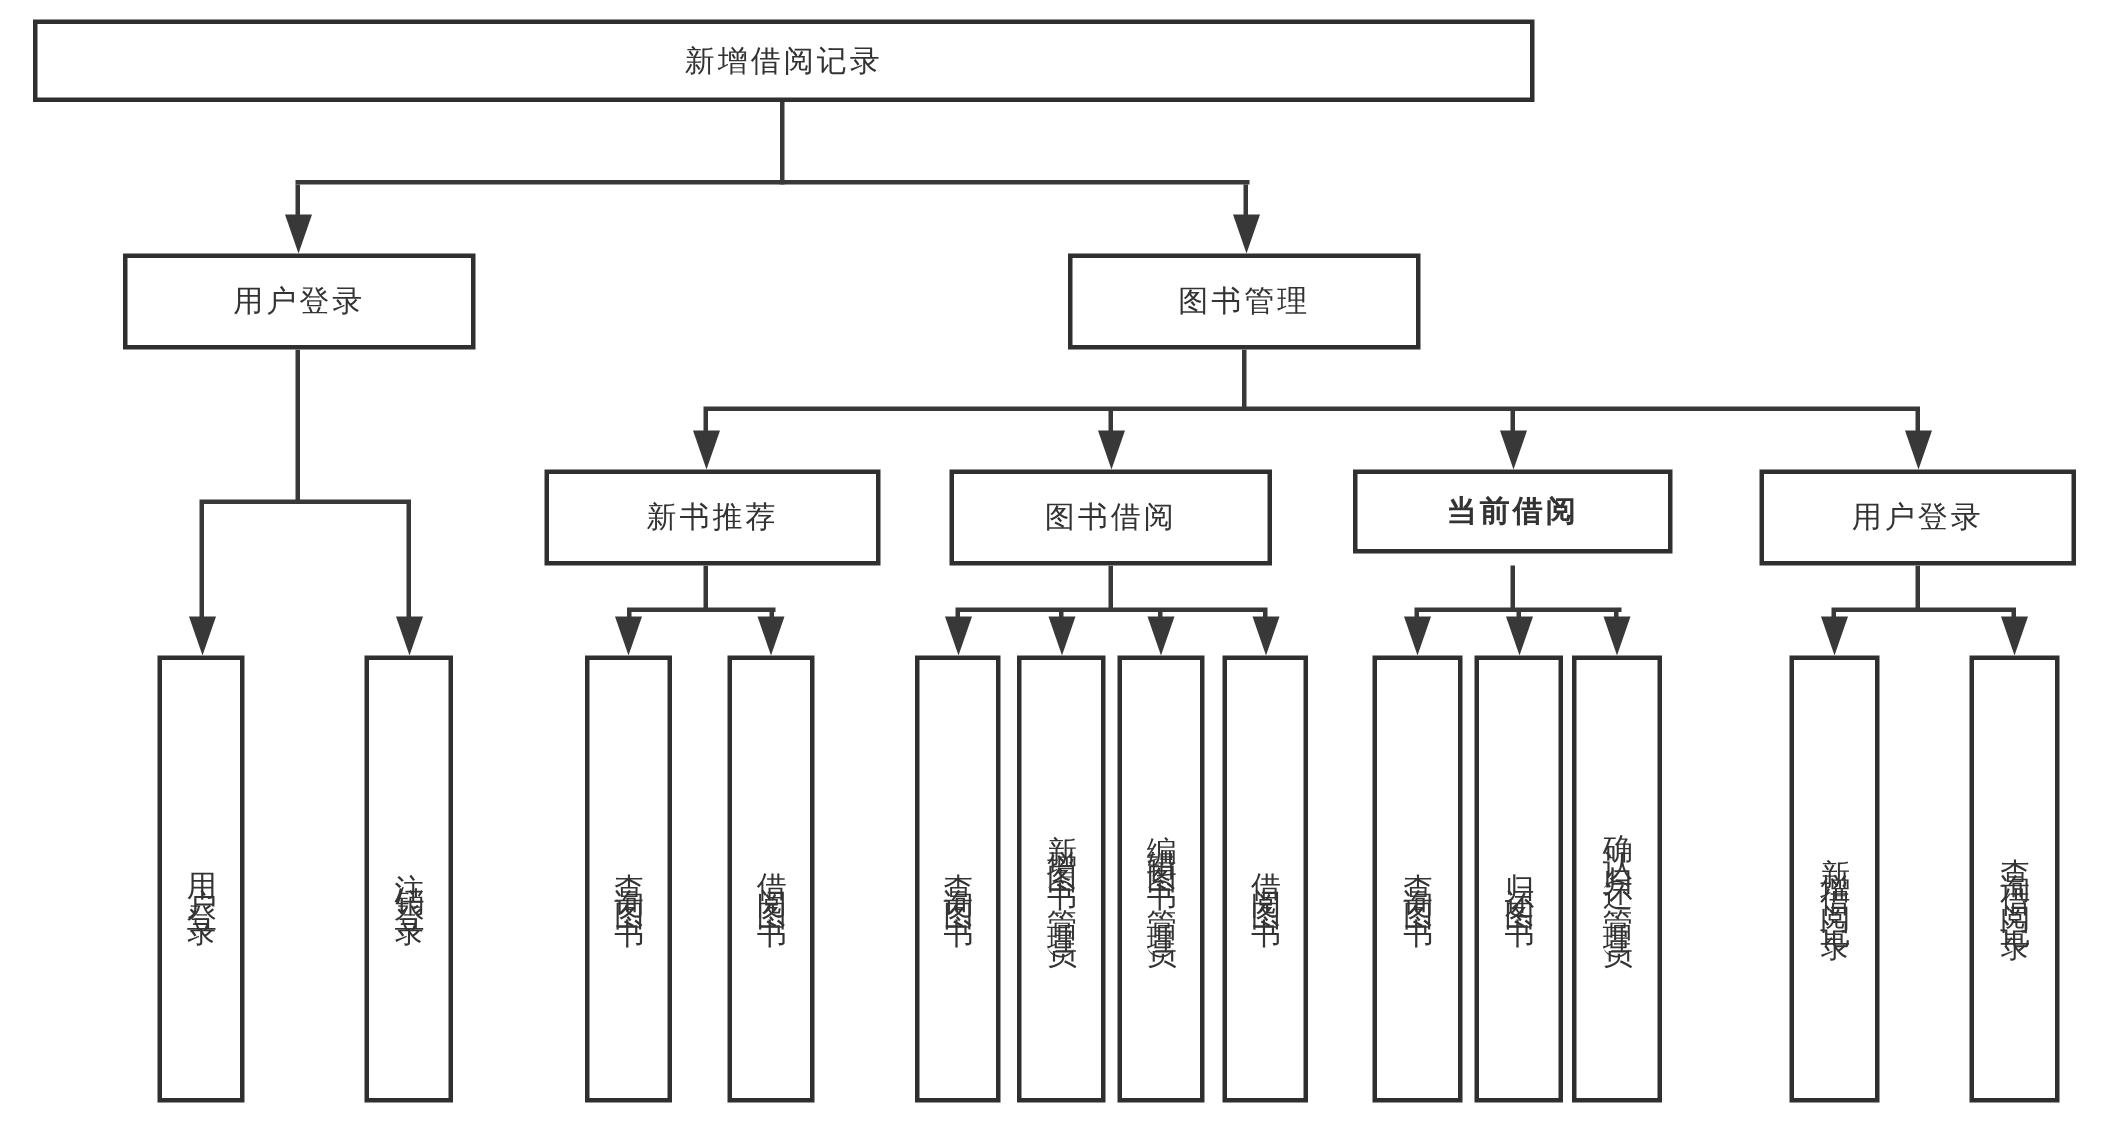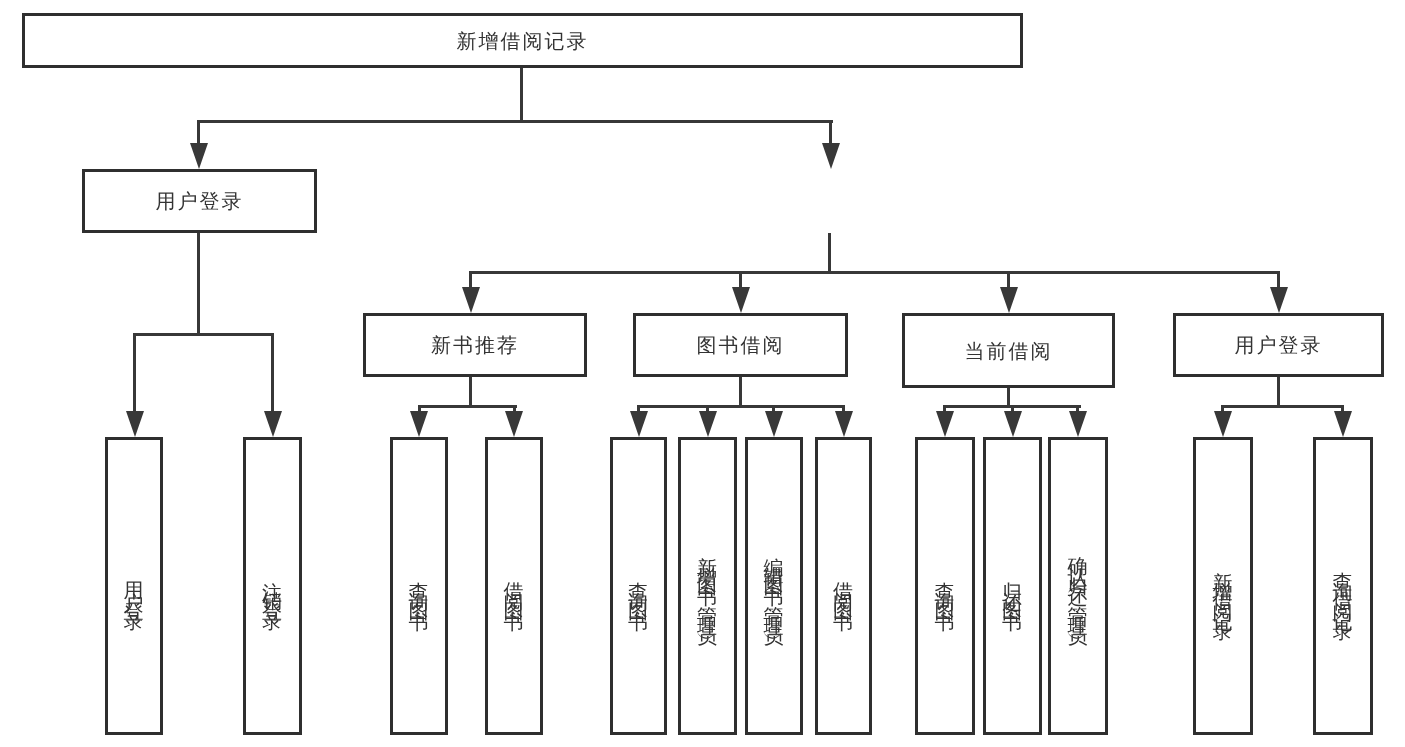--- a/index.html
+++ b/index.html
@@ -85,27 +85,30 @@
     <div class="arrow" style="left: 1004px; top: 411px;"></div>
     <div class="arrow" style="left: 1069px; top: 411px;"></div>
     <div class="arrow" style="left: 1214px; top: 411px;"></div>
     <div class="arrow" style="left: 1334px; top: 411px;"></div>
     <div class="node" style="left: 22px; top: 13px; width: 1001px; height: 55px;">
       <span class="lbl">新增借阅记录</span>
     </div>
     <div class="node" style="left: 82px; top: 169px; width: 235px; height: 64px;">
       <span class="lbl">用户登录</span>
     </div>
+    <div class="node" style="left: 712px; top: 169px; width: 235px; height: 64px;">
+      <span class="lbl">图书管理</span>
+    </div>
     <div class="node" style="left: 363px; top: 313px; width: 224px; height: 64px;">
       <span class="lbl">新书推荐</span>
     </div>
     <div class="node" style="left: 633px; top: 313px; width: 215px; height: 64px; text-align: center;">
       <span class="lbl">图书借阅</span>
     </div>
-    <div class="node" style="left: 902px; top: 313px; width: 213px; height: 75px;">
+    <div class="node" style="left: 902px; top: 313px; width: 213px; height: 56px; font-weight: bold;">
       <span class="lbl">当前借阅</span>
     </div>
     <div class="node" style="left: 1173px; top: 313px; width: 211px; height: 64px;">
       <span class="lbl">用户登录</span>
     </div>
     <div class="node v" style="left: 105px; top: 437px; width: 58px; height: 298px;">
       <span class="lbl">用户登录</span>
     </div>
     <div class="node v" style="left: 243px; top: 437px; width: 59px; height: 298px;">
       <span class="lbl">注销登录</span>

